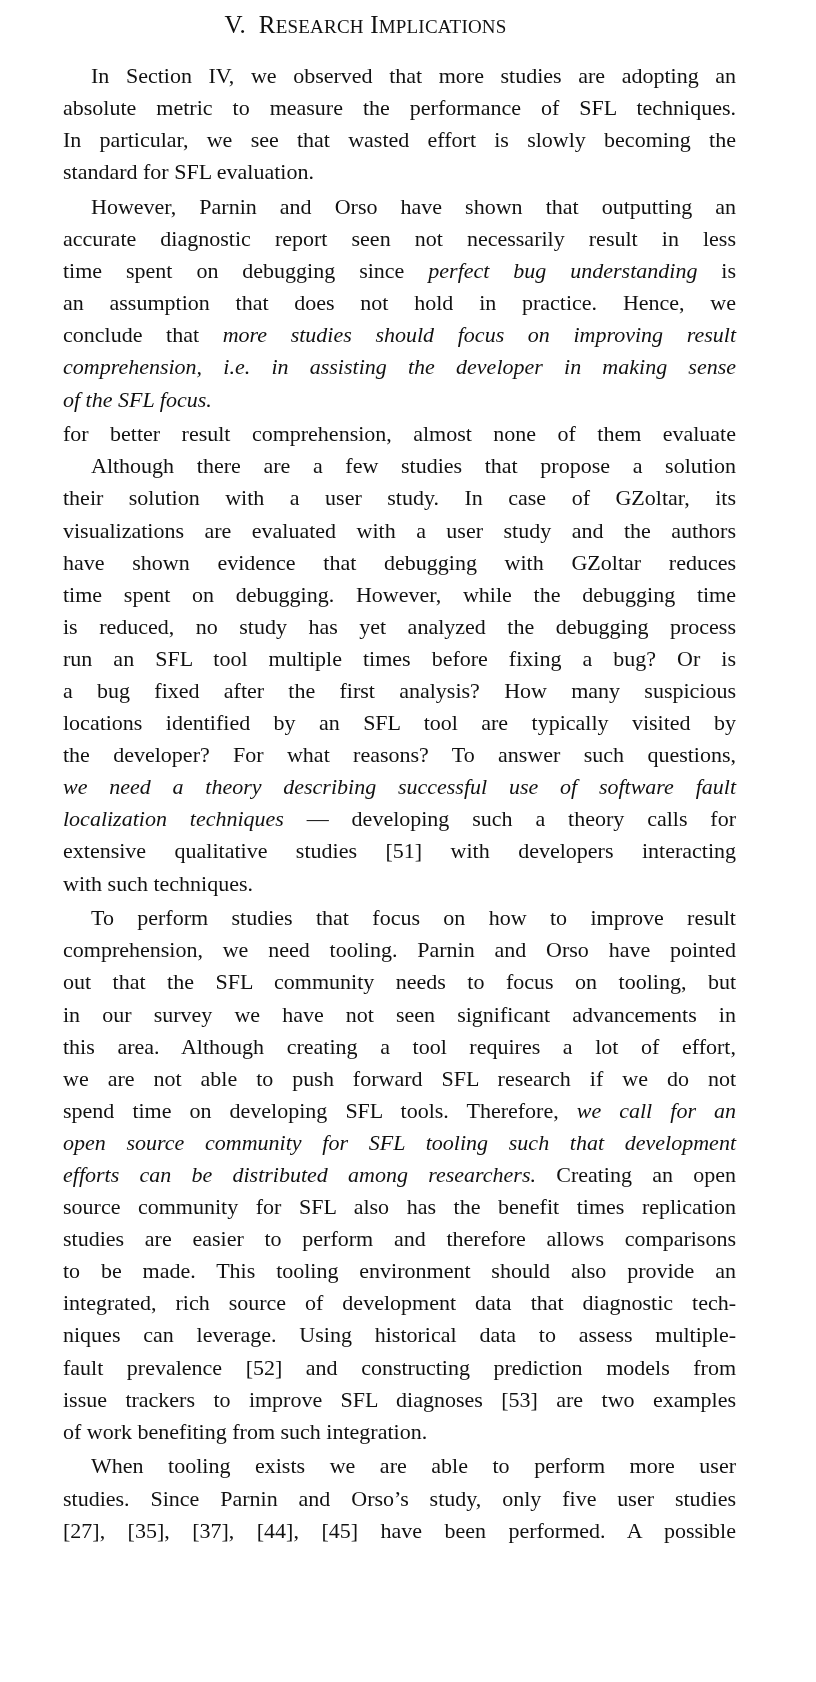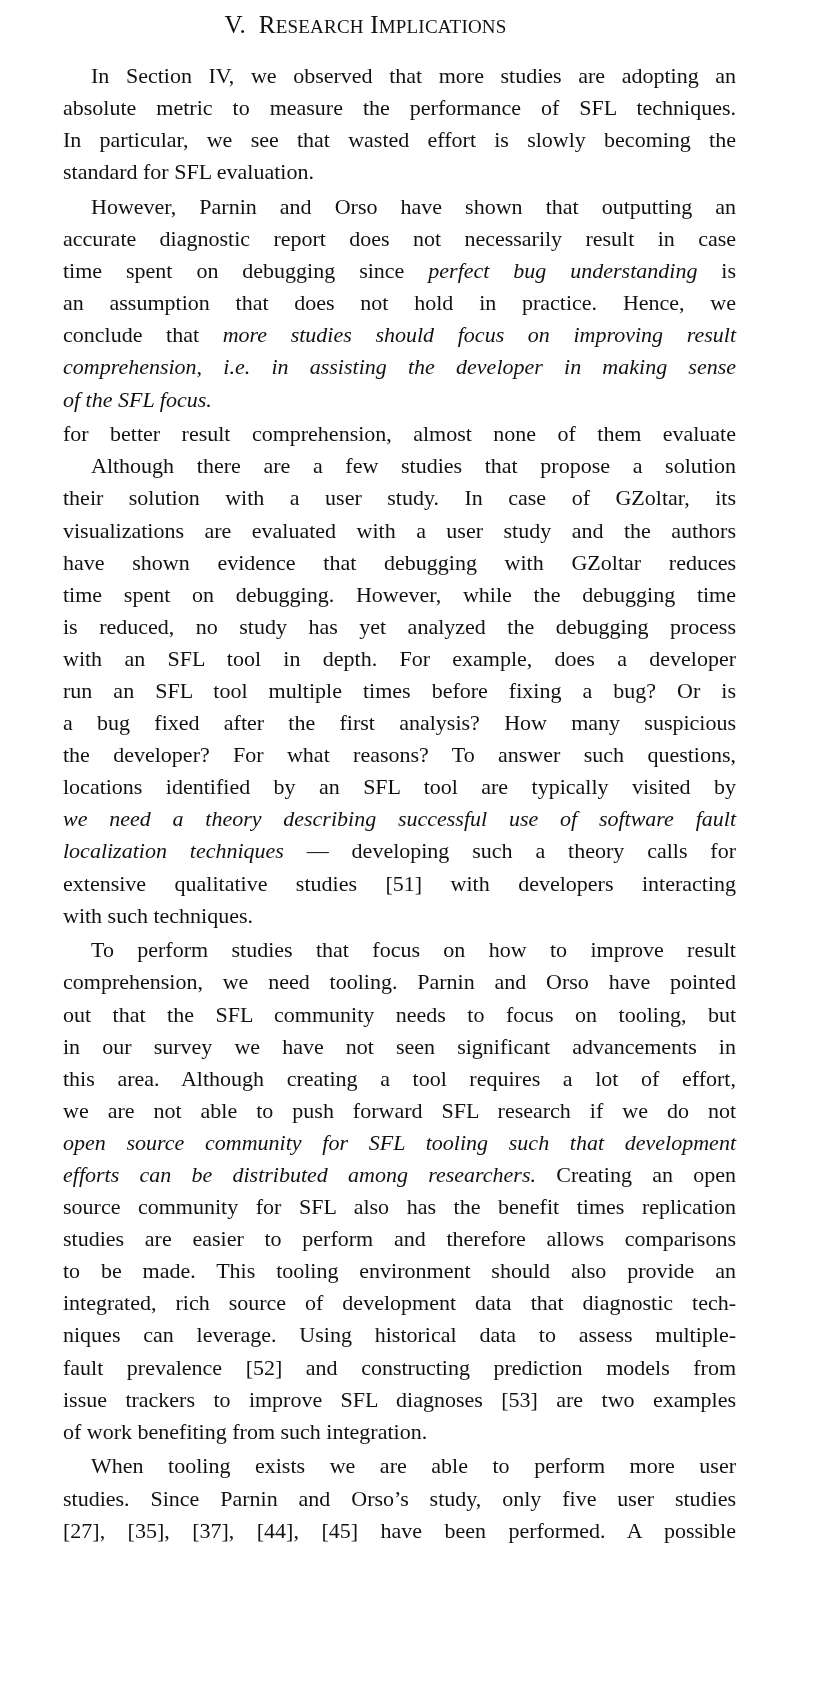--- a/index.html
+++ b/index.html
@@ -28,52 +28,52 @@
 
 <div class="col" id="col">
     <div class="para">
       <span class="line indent"><span>In Section IV, we observed that more studies are adopting an</span></span>
       <span class="line"><span>absolute metric to measure the performance of SFL techniques.</span></span>
       <span class="line"><span>In particular, we see that wasted effort is slowly becoming the</span></span>
       <span class="line last"><span>standard for SFL evaluation.</span></span>
     </div>
     <div class="para">
       <span class="line indent"><span>However, Parnin and Orso have shown that outputting an</span></span>
-      <span class="line"><span>accurate diagnostic report does not necessarily result in case</span></span>
+      <span class="line"><span>accurate diagnostic report seen not necessarily result in less</span></span>
       <span class="line"><span>time spent on debugging since </span><em>perfect bug understanding</em><span> is</span></span>
       <span class="line"><span>an assumption that does not hold in practice. Hence, we</span></span>
       <span class="line"><span>conclude that </span><em>more studies should focus on improving result</em></span>
       <span class="line"><em>comprehension, i.e. in assisting the developer in making sense</em></span>
       <span class="line last"><em>of the SFL focus.</em></span>
     </div>
     <div class="para">
       <span class="line"><span>for better result comprehension, almost none of them evaluate</span></span>
       <span class="line indent"><span>Although there are a few studies that propose a solution</span></span>
       <span class="line"><span>their solution with a user study. In case of GZoltar, its</span></span>
       <span class="line"><span>visualizations are evaluated with a user study and the authors</span></span>
       <span class="line"><span>have shown evidence that debugging with GZoltar reduces</span></span>
       <span class="line"><span>time spent on debugging. However, while the debugging time</span></span>
       <span class="line"><span>is reduced, no study has yet analyzed the debugging process</span></span>
-      <span class="line"><span>with an SFL tool in depth. For example, does a developer</span></span>
       <span class="line"><span>run an SFL tool multiple times before fixing a bug? Or is</span></span>
       <span class="line"><span>a bug fixed after the first analysis? How many suspicious</span></span>
+      <span class="line"><span>locations identified by an SFL tool are typically visited by</span></span>
       <span class="line"><span>the developer? For what reasons? To answer such questions,</span></span>
-      <span class="line"><span>locations identified by an SFL tool are typically visited by</span></span>
       <span class="line"><em>we need a theory describing successful use of software fault</em></span>
       <span class="line"><em>localization techniques</em><span> — developing such a theory calls for</span></span>
       <span class="line"><span>extensive qualitative studies [51] with developers interacting</span></span>
       <span class="line last"><span>with such techniques.</span></span>
     </div>
     <div class="para">
       <span class="line indent"><span>To perform studies that focus on how to improve result</span></span>
       <span class="line"><span>comprehension, we need tooling. Parnin and Orso have pointed</span></span>
       <span class="line"><span>out that the SFL community needs to focus on tooling, but</span></span>
       <span class="line"><span>in our survey we have not seen significant advancements in</span></span>
       <span class="line"><span>this area. Although creating a tool requires a lot of effort,</span></span>
       <span class="line"><span>we are not able to push forward SFL research if we do not</span></span>
+      <span class="line"><span>spend time on developing SFL tools. Therefore, </span><em>we call for an</em></span>
       <span class="line"><em>open source community for SFL tooling such that development</em></span>
       <span class="line"><em>efforts can be distributed among researchers.</em><span> Creating an open</span></span>
       <span class="line"><span>source community for SFL also has the benefit times replication</span></span>
       <span class="line"><span>studies are easier to perform and therefore allows comparisons</span></span>
       <span class="line"><span>to be made. This tooling environment should also provide an</span></span>
       <span class="line"><span>integrated, rich source of development data that diagnostic tech-</span></span>
       <span class="line"><span>niques can leverage. Using historical data to assess multiple-</span></span>
       <span class="line"><span>fault prevalence [52] and constructing prediction models from</span></span>
       <span class="line"><span>issue trackers to improve SFL diagnoses [53] are two examples</span></span>
       <span class="line last"><span>of work benefiting from such integration.</span></span>

